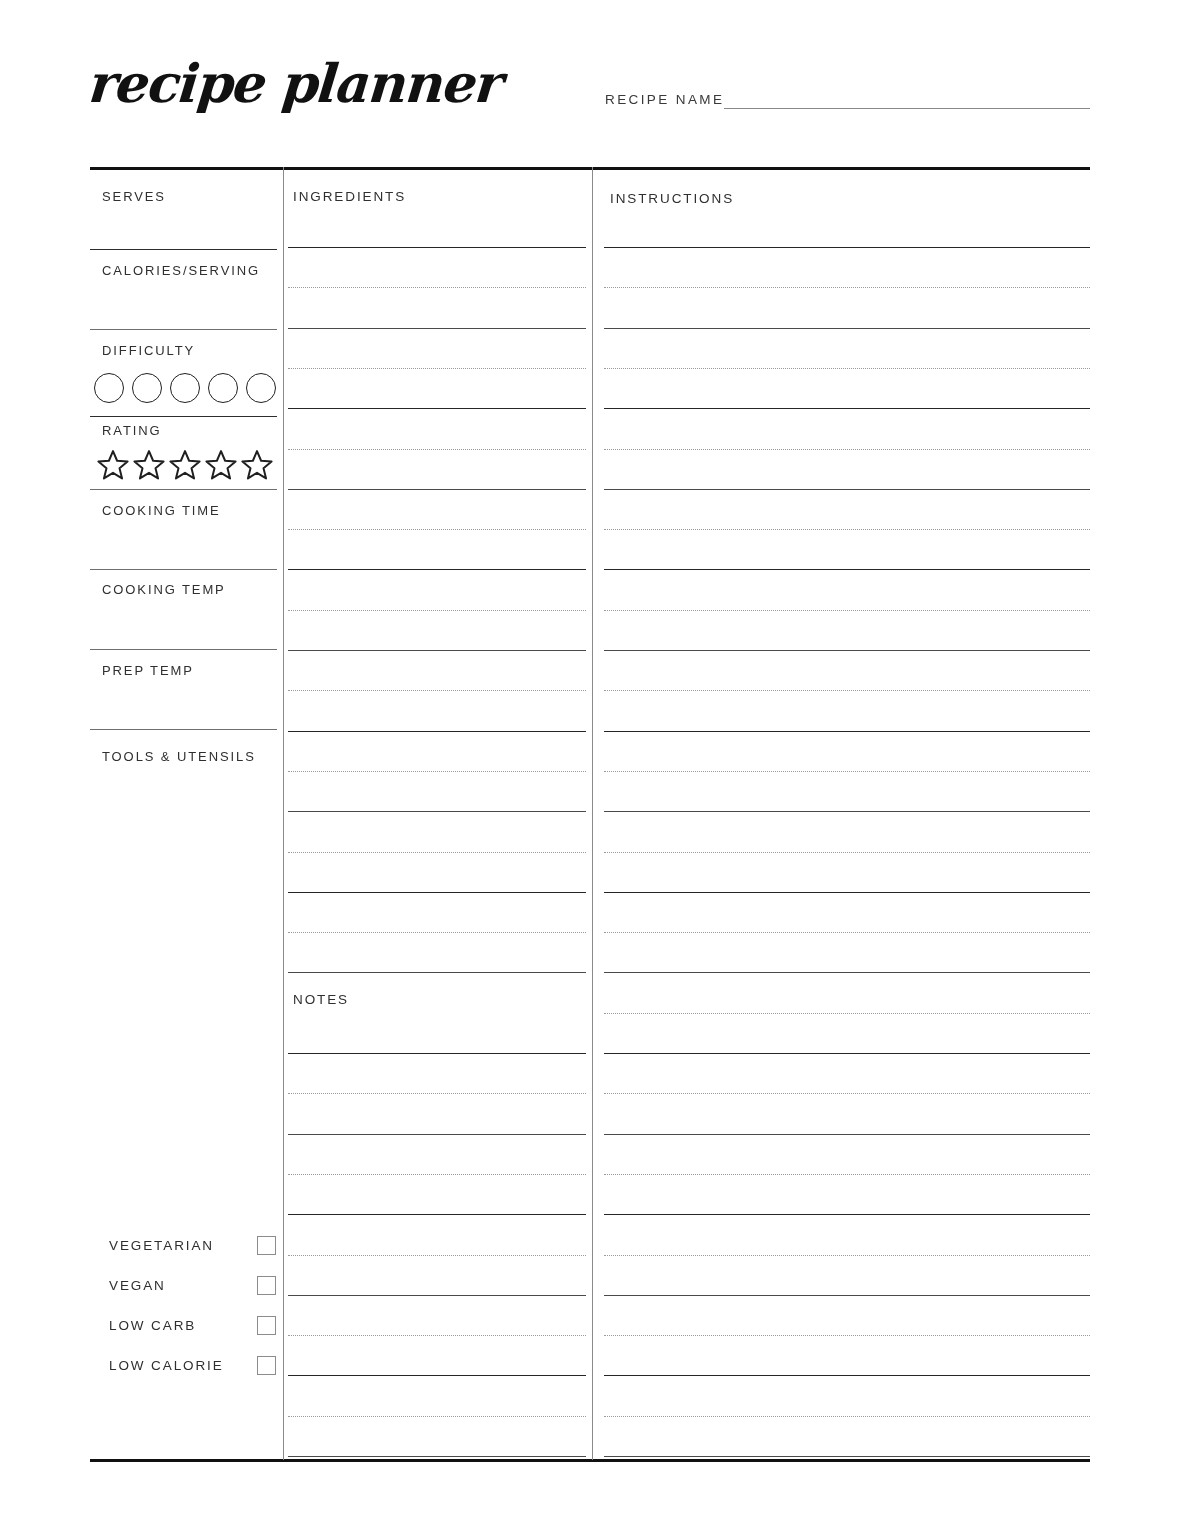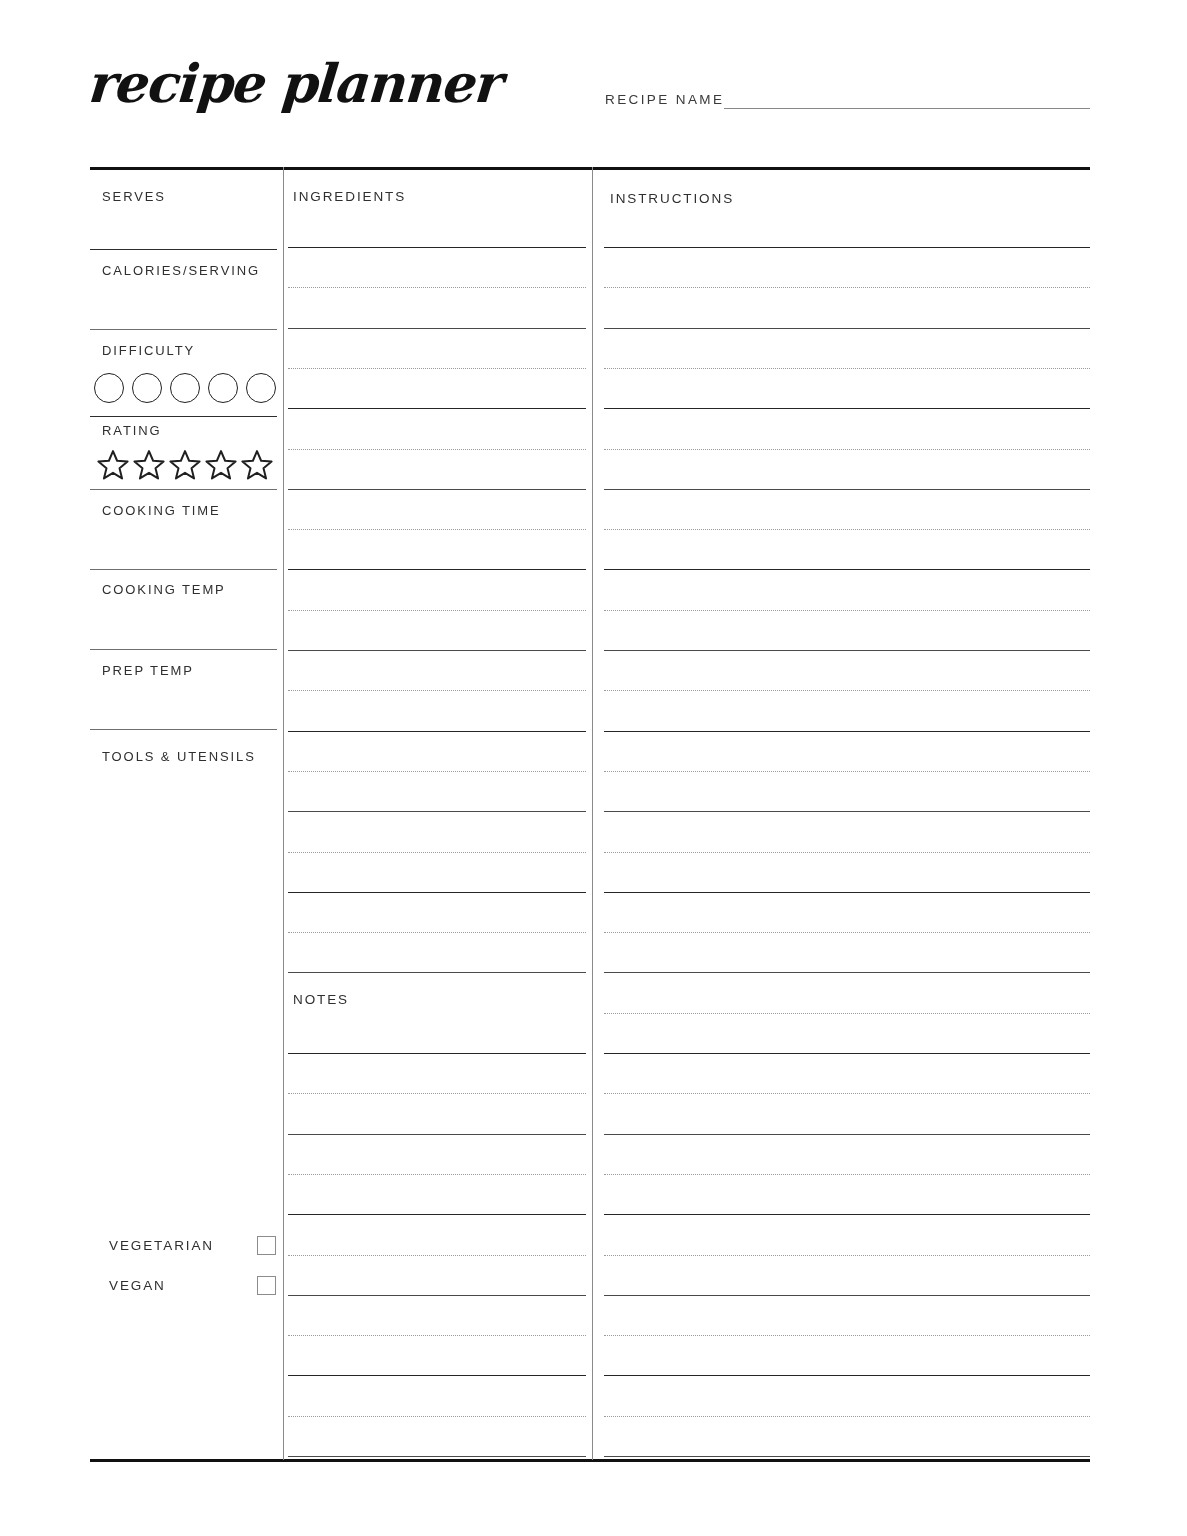--- a/index.html
+++ b/index.html
@@ -242,20 +242,28 @@
 
     <div class="meta-label" style="top:582px">TOOLS &amp; UTENSILS</div>
 
     <div class="diet-list">
       <div class="diet-row">
         <span class="diet-label">VEGETARIAN</span>
         <span class="diet-box"></span>
       </div>
       <div class="diet-row">
         <span class="diet-label">VEGAN</span>
+        <span class="diet-box"></span>
+      </div>
+      <div class="diet-row">
+        <span class="diet-label">LOW CARB</span>
+        <span class="diet-box"></span>
+      </div>
+      <div class="diet-row">
+        <span class="diet-label">LOW CALORIE</span>
         <span class="diet-box"></span>
       </div>
     </div>
   </div>
 
   <div class="col-lines ingredients">
     <div class="col-head" style="top:22px">INGREDIENTS</div>
     <div class="col-head" style="top:825px">NOTES</div>
     <div id="ingredients-lines">
         <div class="wline solid strong" style="top: 80px;"></div>

